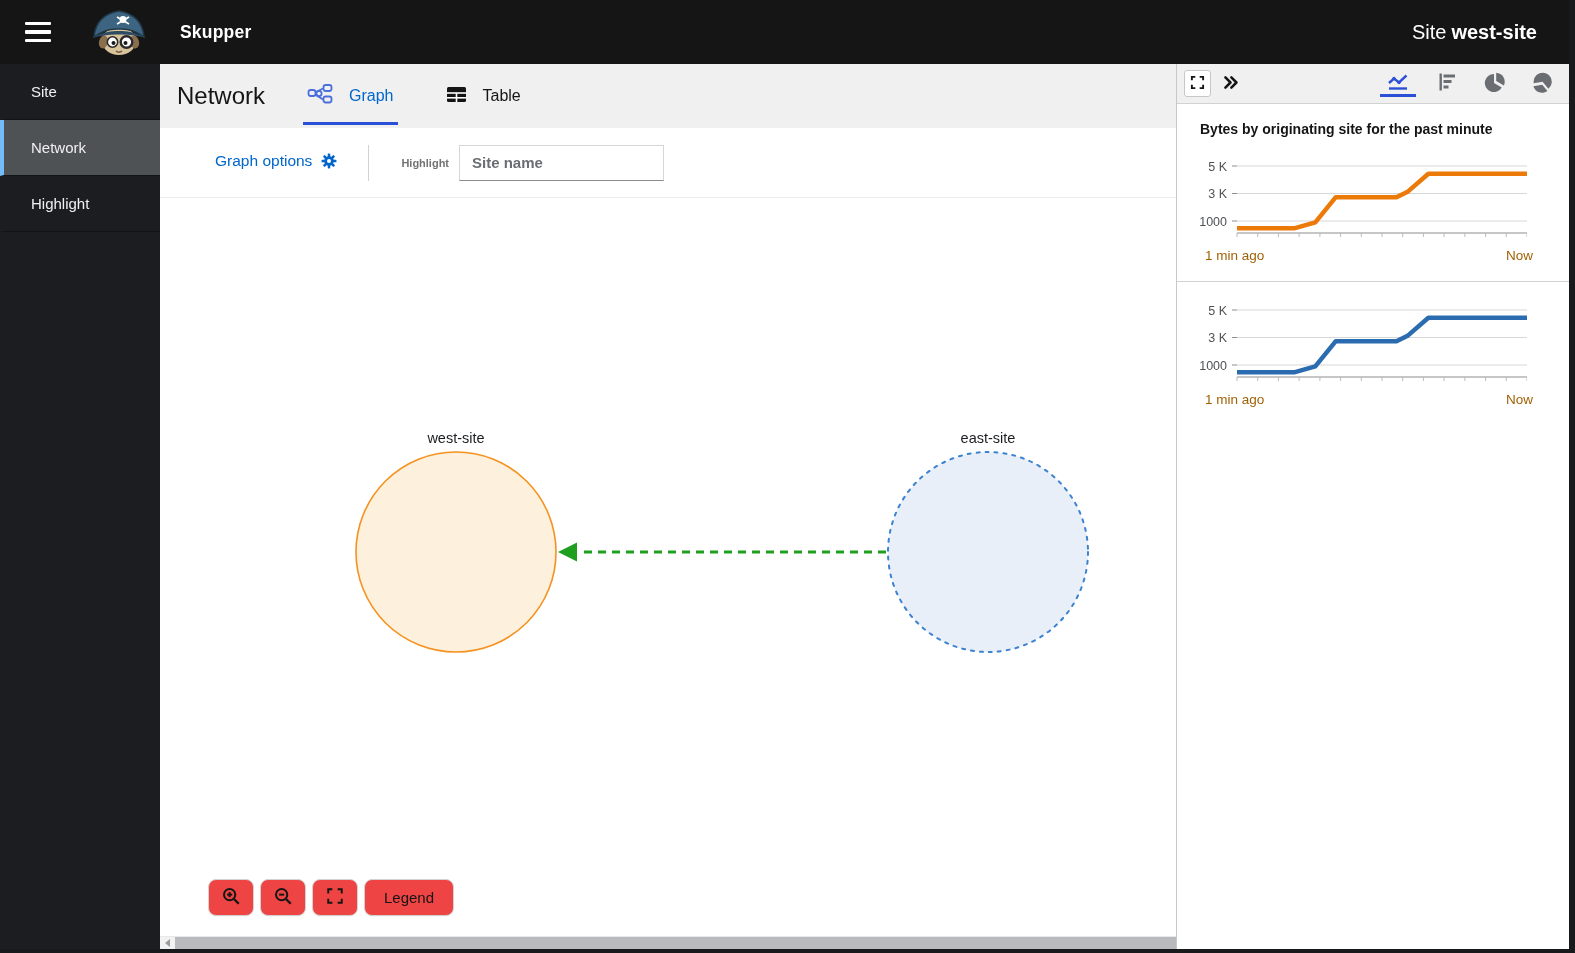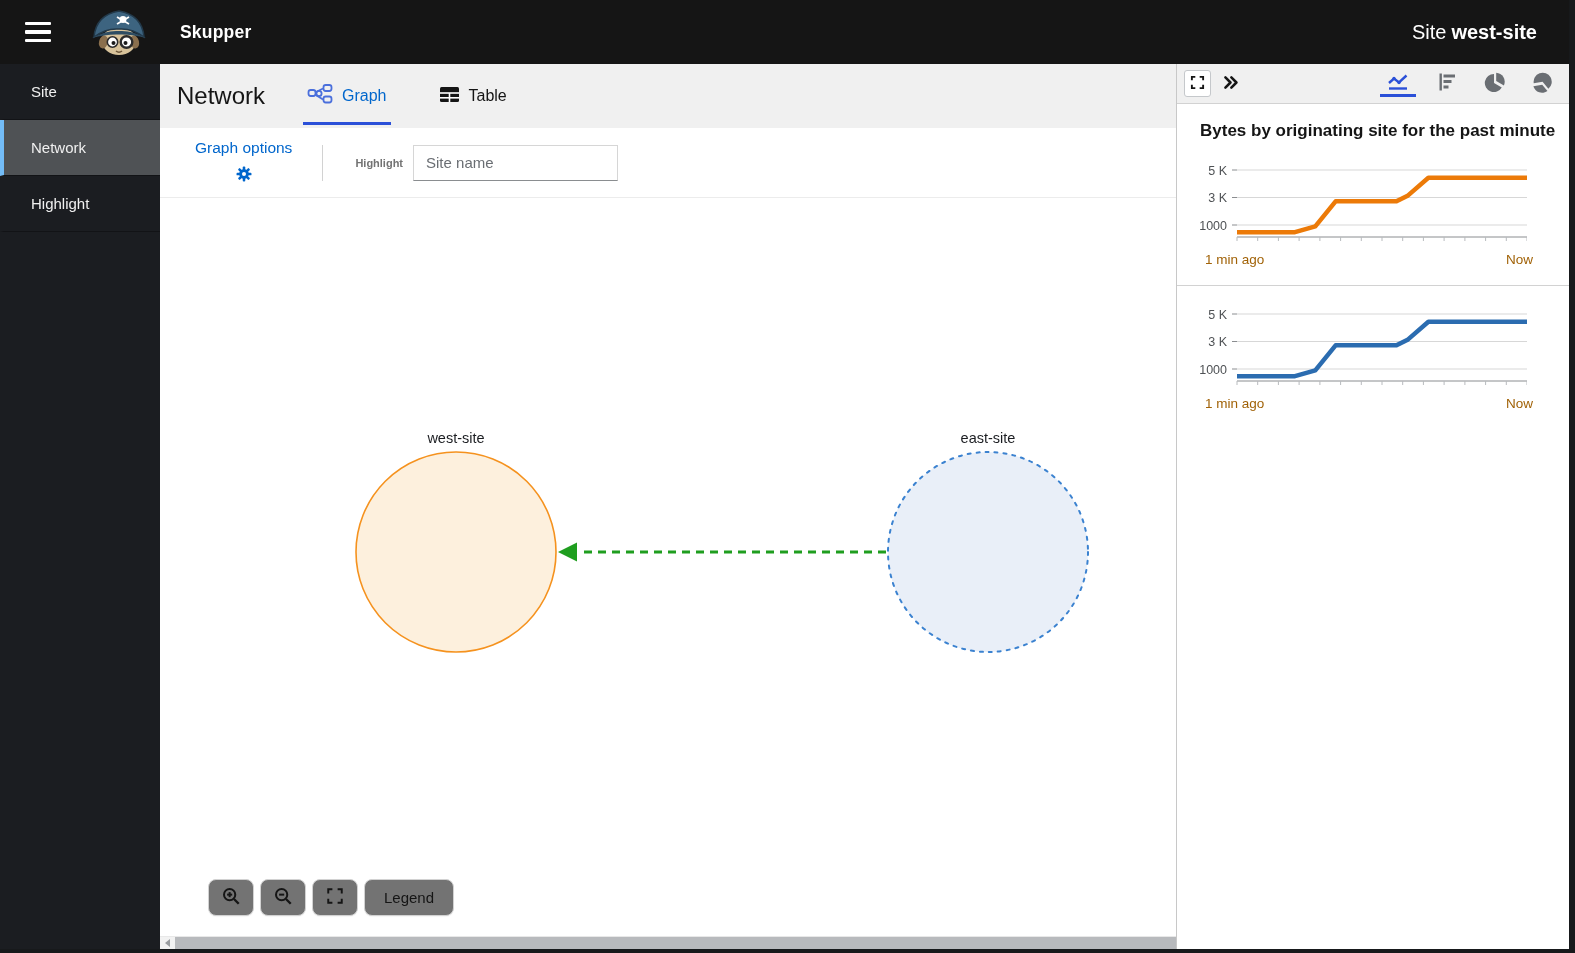--- a/index.html
+++ b/index.html
@@ -25,42 +25,42 @@
   .sidebar { width:160px; background:#1b1d21; flex:0 0 160px; display:flex; flex-direction:column; }
   .nav-item { height:56px; display:flex; align-items:center; padding-left:27px; color:#f0f0f0;
               font-size:15px; cursor:pointer; border-bottom:1px solid #121316; border-left:4px solid transparent; }
   .nav-item.active { background:#4f5255; border-left-color:#73bcf7; }
 
   
   .main { flex:1; display:flex; flex-direction:column; min-width:0; background:#fff; }
   .section-header { height:64px; flex:0 0 64px; background:#f0f0f0; display:flex; align-items:stretch; }
   .page-title { font-size:24px; font-weight:400; color:#151515; align-self:center; margin-left:17px; }
   .tabs { display:flex; margin-left:38px; }
-  .tab { display:flex; align-items:center; gap:9px; padding:0 4px; margin-right:44px; font-size:16px;
+  .tab { display:flex; align-items:center; gap:16px; padding:0 4px; margin-right:44px; font-size:16px;
          color:#151515; cursor:pointer; position:relative; }
   .tab.active { color:#0066cc; }
   .tab.active::after { content:""; position:absolute; left:0; right:0; bottom:3px; height:3px; background:#2b50d8; }
 
   
   .toolbar { height:70px; flex:0 0 70px; background:#fff; display:flex; align-items:center;
              border-bottom:1px solid #ececec; }
-  .graph-options { display:flex; align-items:center; gap:8px; color:#0066cc; font-size:15.5px;
-                   margin-left:35px; cursor:pointer; background:none; border:none; font-family:inherit;flex-direction:column; }
+  .graph-options { display:flex; align-items:flex-start; gap:8px; color:#0066cc; font-size:15.5px;
+                   margin-left:55px; cursor:pointer; background:none; border:none; font-family:inherit; }
   .v-divider { width:1px; height:36px; background:#d2d2d2; margin:0 32px 0 30px; }
   .hl-label { font-size:11px; font-weight:600; color:#737373; margin-right:10px; }
   .hl-input { width:205px; height:36px; border:1px solid #d6d6d6; border-bottom-color:#8a8d90;
-              font-size:15px; padding:0 12px; color:#b91c1c; font-family:inherit; }
+              font-size:15px; padding:0 12px; color:#b91c1c; font-family:inherit;font-weight:bold; }
   .hl-input::placeholder { color:#6a6e73; }
 
   
   .canvas { flex:1; position:relative; background:#fff; min-height:0; }
   #graph-svg { position:absolute; left:0; top:0; }
   #graph-svg text { font-family:"Liberation Sans", sans-serif; font-size:14.5px; fill:#1b1d21; }
   .graph-controls { position:absolute; left:48px; bottom:20px; display:flex; gap:6px; }
-  .gbtn { min-width:46px; height:37px; background:#737373; border:1px solid #d2d2d2; border-radius:8px;
+  .gbtn { min-width:46px; height:37px; background:#ef4444; border:1px solid #d2d2d2; border-radius:8px;
           display:flex; align-items:center; justify-content:center; cursor:pointer;
           font-size:15px; color:#151515; font-family:inherit; box-shadow:0 1px 1px rgba(0,0,0,.04); }
   .gbtn.legend { padding:0 19px; }
 
   
   .hscroll { height:13px; flex:0 0 13px; background:#fdfdfd; border-top:1px solid #e8e8e8;
              display:flex; align-items:stretch; }
   .harrow { width:15px; display:flex; align-items:center; justify-content:center; background:#f2f2f2; cursor:pointer; }
   .harrow i { display:block; width:0; height:0; border-top:4px solid transparent; border-bottom:4px solid transparent;
               border-right:5px solid #9a9da0; }
@@ -73,21 +73,21 @@
                   display:flex; align-items:center; }
   .pbtn { background:none; border:none; cursor:pointer; display:flex; align-items:center; justify-content:center; }
   .expand-btn { width:27px; height:27px; margin-left:7px; background:#fff; border:1px solid #c5c8cb; border-radius:3px; }
   .collapse-btn { width:26px; height:26px; margin-left:6px; }
   .chart-type-group { margin-left:auto; margin-right:16px; display:flex; gap:27px; height:100%; align-items:center; }
   .ct-btn { position:relative; height:100%; display:flex; align-items:center; background:none; border:none; cursor:pointer; }
   .ct-btn.active::after { content:""; position:absolute; left:-6px; right:-6px; bottom:6px; height:3px; background:#2b50d8; }
 
   .chart-card { padding:17px 0 18px 0; }
   .chart-card + .chart-card { border-top:1px solid #d2d2d2; }
-  .chart-title { font-size:17px; font-weight:700; color:#151515; margin:0 0 18px 23px; }
+  .chart-title { font-size:14px; font-weight:700; color:#151515; margin:0 0 18px 23px; }
   .chart-svg { display:block; }
   .chart-svg text { font-family:"Liberation Sans", sans-serif; }
   .xlabels { display:flex; justify-content:space-between; margin:7px 36px 0 28px;
              font-size:13.5px; color:#a16207; }
 </style>
 </head>
 <body>
 
 <div class="window">
 

